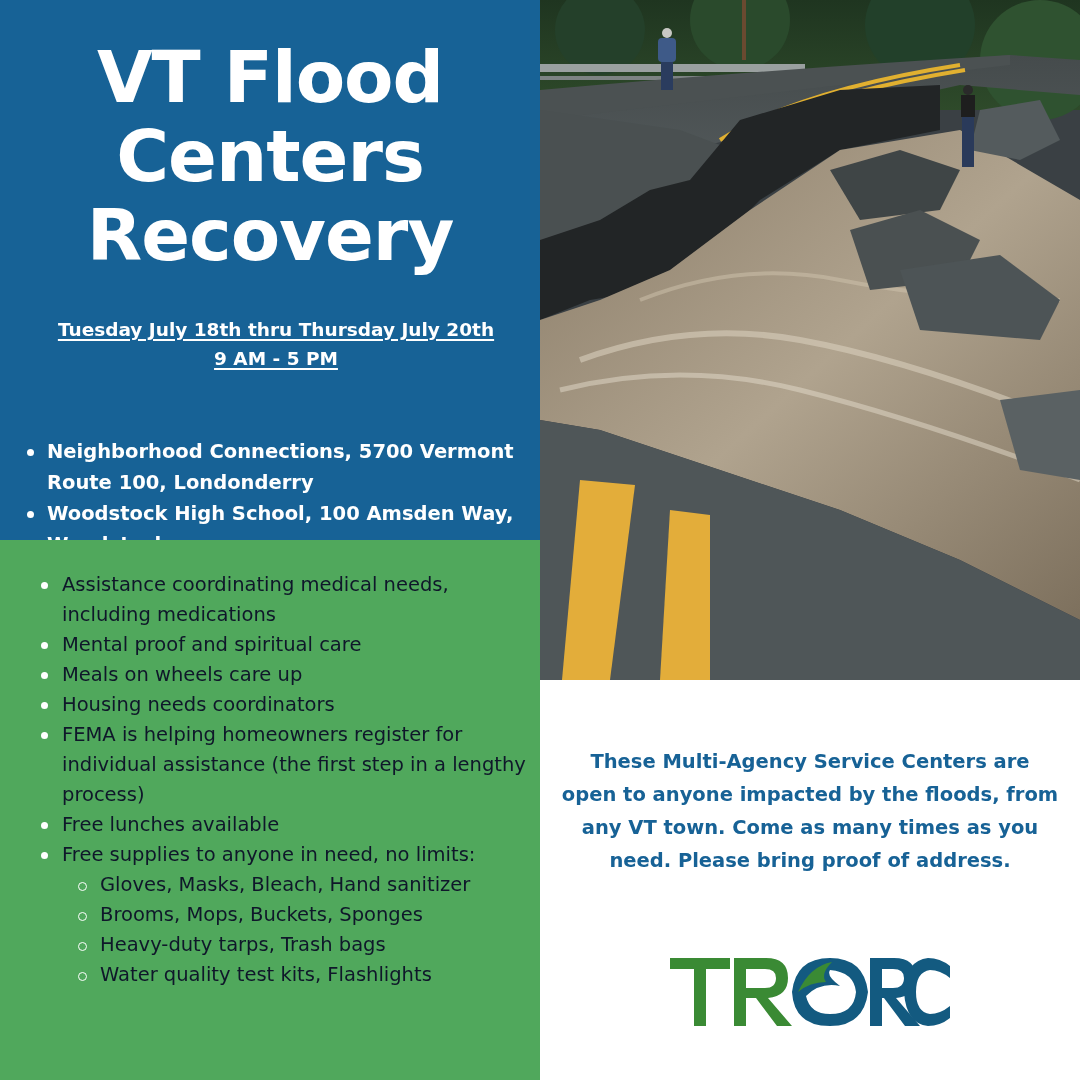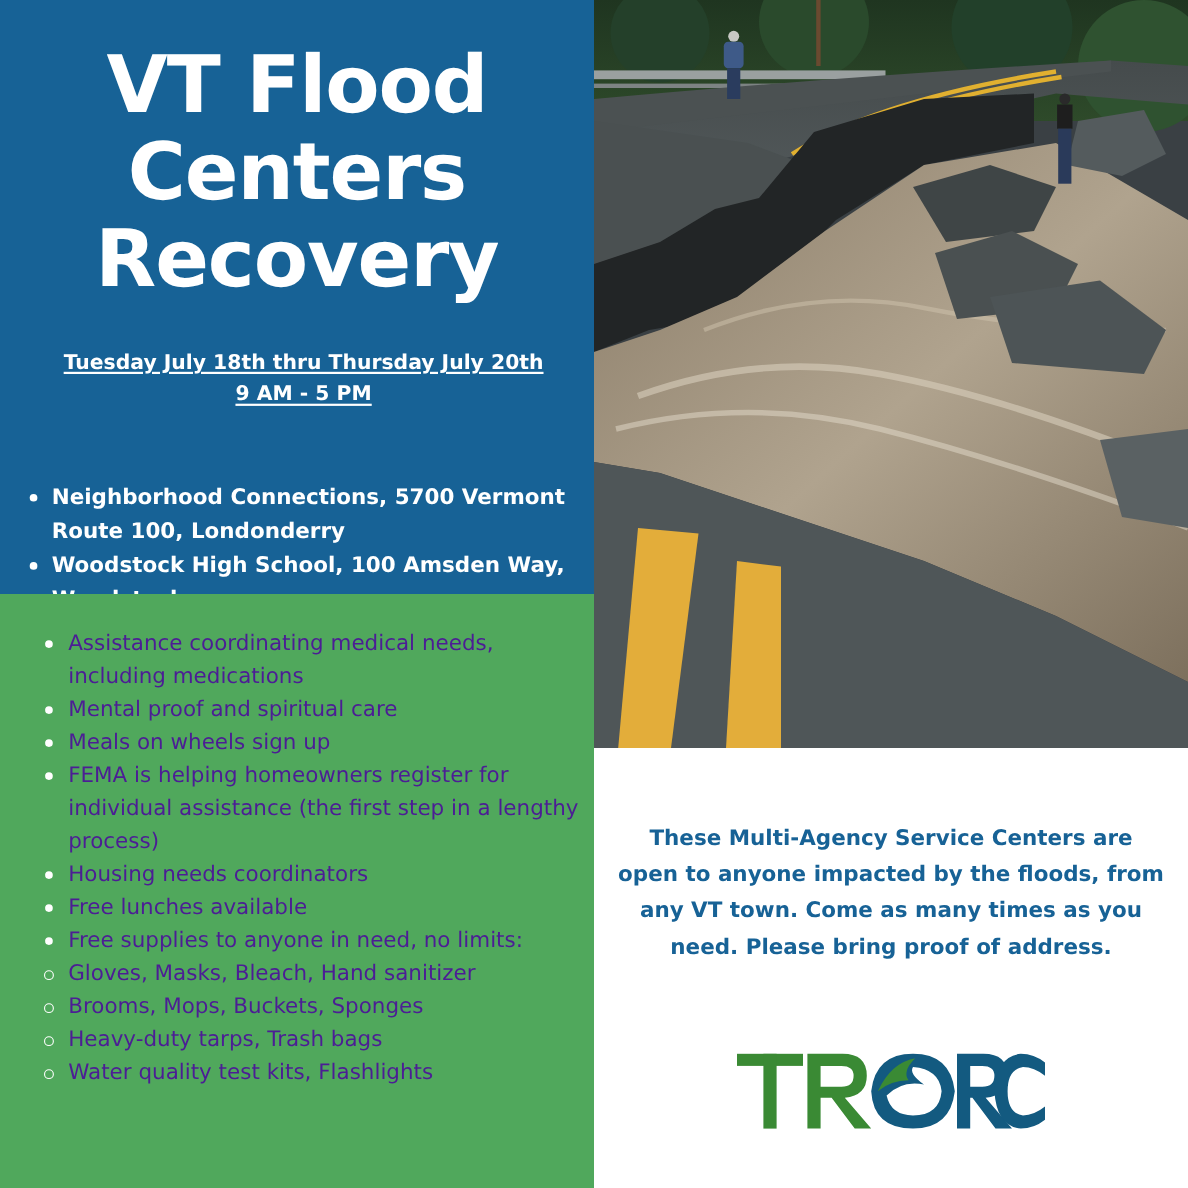--- a/index.html
+++ b/index.html
@@ -26,32 +26,32 @@
       list-style: none; font-weight: bold; font-size: 19.5px; line-height: 31px; margin-top: 40px;
     }
     .locations li { position: relative; }
     .locations li::before {
       content: ""; position: absolute; left: -20px; top: 13px;
       width: 7px; height: 7px; border-radius: 50%; background: #ffffff;
     }
 
     .panel-green {
       position: absolute; left: 0; top: 540px; width: 540px; height: 540px;
-      background: #50a85c; color: #4c1d95; padding-left: 32px;
+      background: #50a85c; color: #0f172a; padding-left: 32px;
     }
     .services {
       position: absolute; left: 62px; top: 30px; width: 470px;
       list-style: none; font-size: 19.5px; line-height: 30px;
     }
     .services > li { position: relative; }
     .services > li::before {
       content: ""; position: absolute; left: -21px; top: 12px;
       width: 7px; height: 7px; border-radius: 50%; background: #ffffff;
     }
-    .sub-list { list-style: none; }
+    .sub-list { list-style: none; margin-left: 38px; }
     .sub-list li { position: relative; }
     .sub-list li::before {
       content: ""; position: absolute; left: -22px; top: 12px;
       width: 7px; height: 7px; border-radius: 50%; border: 1.3px solid #ffffff; background: transparent;
     }
 
     .photo {
       position: absolute; left: 540px; top: 0; width: 540px; height: 680px; overflow: hidden;
       background: #3a4044;
     }
@@ -84,23 +84,23 @@
   <ul class="locations">
     <li>Neighborhood Connections, 5700 Vermont Route 100, Londonderry</li>
     <li>Woodstock High School, 100 Amsden Way, Woodstock</li>
   </ul>
 </section>
 
 <section class="panel-green">
   <ul class="services">
     <li>Assistance coordinating medical needs, including medications</li>
     <li>Mental proof and spiritual care</li>
-    <li>Meals on wheels sign up</li>
+    <li>Meals on wheels care up</li>
+    <li>Housing needs coordinators</li>
     <li>FEMA is helping homeowners register for individual assistance (the first step in a lengthy process)</li>
-    <li>Housing needs coordinators</li>
     <li>Free lunches available</li>
     <li>
       <span>Free supplies to anyone in need, no limits:</span>
       <ul class="sub-list">
         <li>Gloves, Masks, Bleach, Hand sanitizer</li>
         <li>Brooms, Mops, Buckets, Sponges</li>
         <li>Heavy-duty tarps, Trash bags</li>
         <li>Water quality test kits, Flashlights</li>
       </ul>
     </li>

